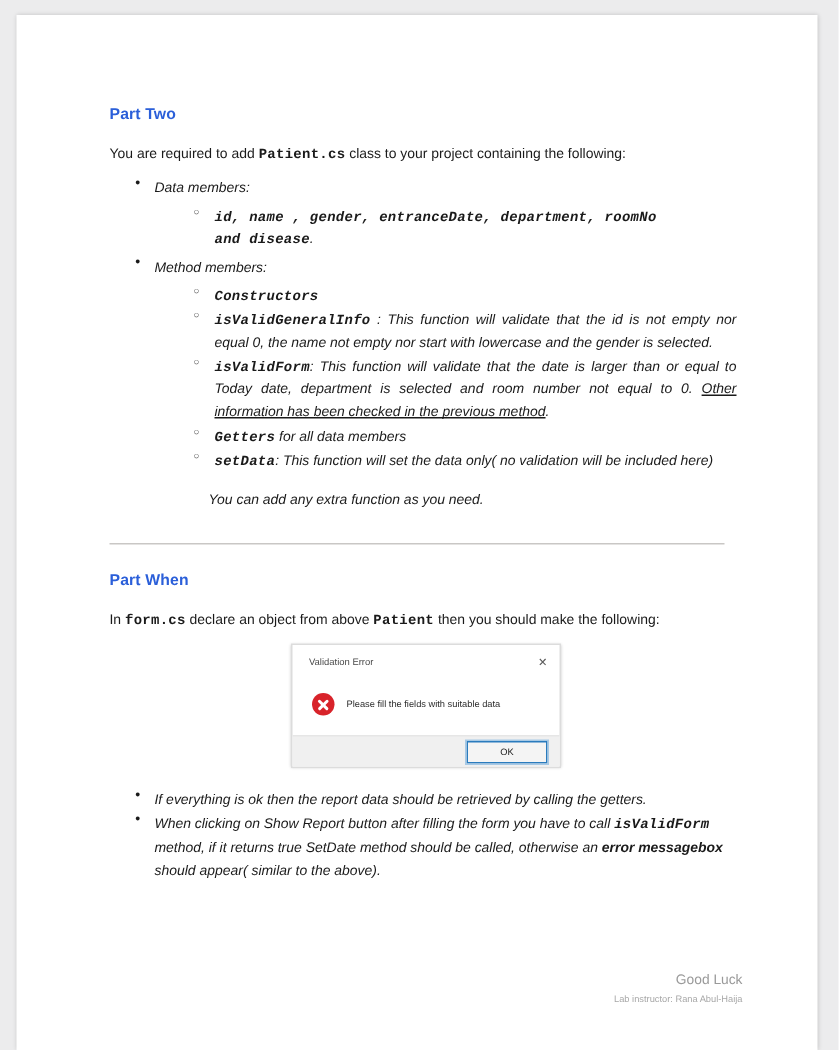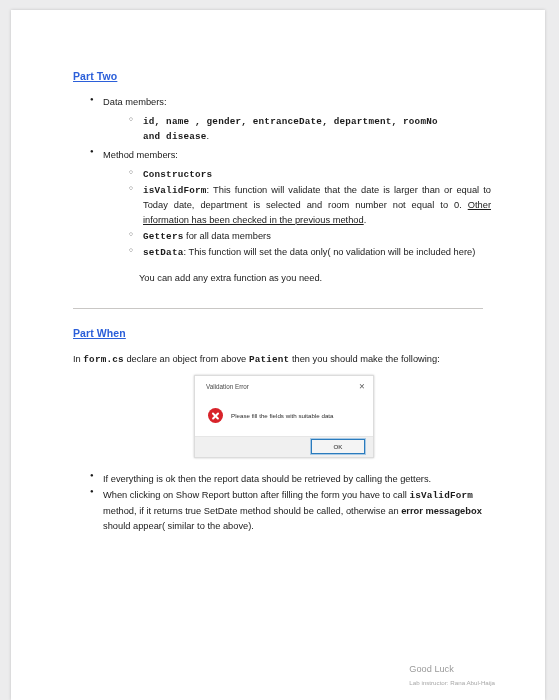--- a/index.html
+++ b/index.html
@@ -26,21 +26,20 @@
   .content {
     position: absolute;
     left: 62px;
     top: 56px;
     width: 422px;
   }
   .heading {
     color: #2b5fd9;
     font-size: 10.5px;
     font-weight: bold;
-    text-decoration: underline;
     letter-spacing: 0.1px;
     margin: 0 0 13px 0;
     display: inline-block;
   }
   .para {
     font-size: 9.3px;
     color: #1a1a1a;
     line-height: 1.55;
     margin: 0 0 8px 0;
     text-align: justify;
@@ -51,20 +50,21 @@
     font-size: 9.3px;
     letter-spacing: 0.2px;
   }
   .bold { font-weight: bold; }
   .uline { text-decoration: underline; }
 
   ul.lvl1 {
     margin: 0;
     padding: 0 0 0 30px;
     list-style: none;
+    font-style: italic;
   }
   ul.lvl1 > li {
     position: relative;
     font-size: 9.3px;
     color: #1a1a1a;
     line-height: 1.6;
     margin-bottom: 1px;
   }
   ul.lvl1 > li::before {
     content: "\25CF";
@@ -191,57 +191,62 @@
     align-items: center;
     justify-content: center;
     font-size: 6.2px;
     color: #1d1d1d;
     cursor: default;
   }
 
   .footer-block {
     position: absolute;
     right: 50px;
-    bottom: 14px;
+    bottom: 30px;
+    text-align: right;
   }
   .good-luck {
     font-size: 9.2px;
     color: #9a9a9a;
     margin-bottom: 5px;
   }
   .instructor {
     font-size: 6.2px;
     color: #a8a8a8;
   }
 </style>
 </head>
 <body>
 
 <div id="page">
   <div class="content">
 
     
     <div class="heading">Part Two</div>
 
+    <p class="para"><span>You are required to add </span><span class="mono">Patient.cs</span><span> class to your project containing the following:</span></p>
 
     <ul class="lvl1">
       <li>
         <span>Data members:</span>
         <ul class="lvl2">
           <li>
             <span class="mono">id,  name  ,  gender,  entranceDate,  department,  roomNo</span><br>
             <span class="mono">and disease</span><span>.</span>
           </li>
         </ul>
       </li>
       <li>
         <span>Method members:</span>
         <ul class="lvl2">
           <li>
             <span class="mono">Constructors</span><span></span>
+          </li>
+          <li>
+            <span class="mono">isValidGeneralInfo</span><span> : This function will validate that the id is not empty nor equal 0, the name not empty nor start with lowercase and the gender is selected.</span>
           </li>
           <li>
             <span class="mono">isValidForm</span><span>: This function will validate that the date is larger than or equal to Today date, department is selected and room number not equal to 0. </span><span class="uline">Other information has been checked in the previous method</span><span>.</span>
           </li>
           <li>
             <span class="mono">Getters</span><span>  for all data members</span>
           </li>
           <li>
             <span class="mono">setData</span><span>: This function will set the data only( no validation will be included here)</span>
           </li>

